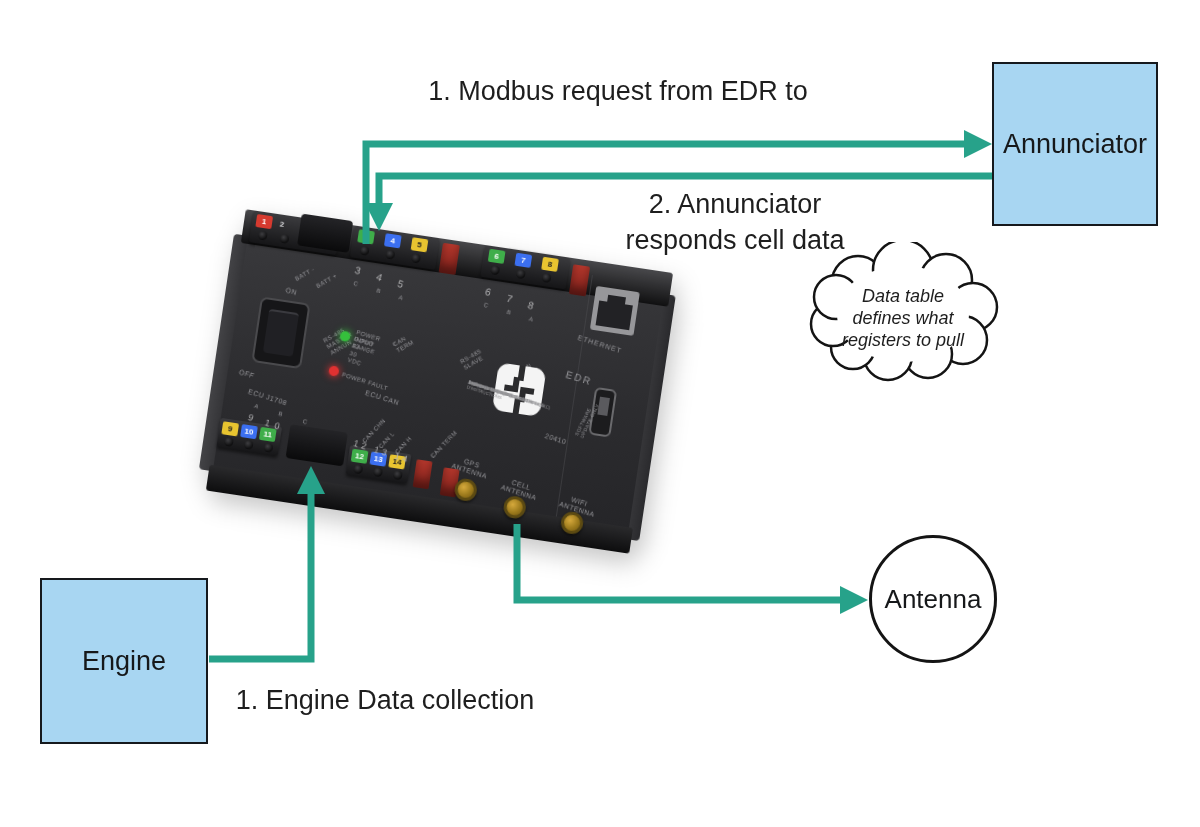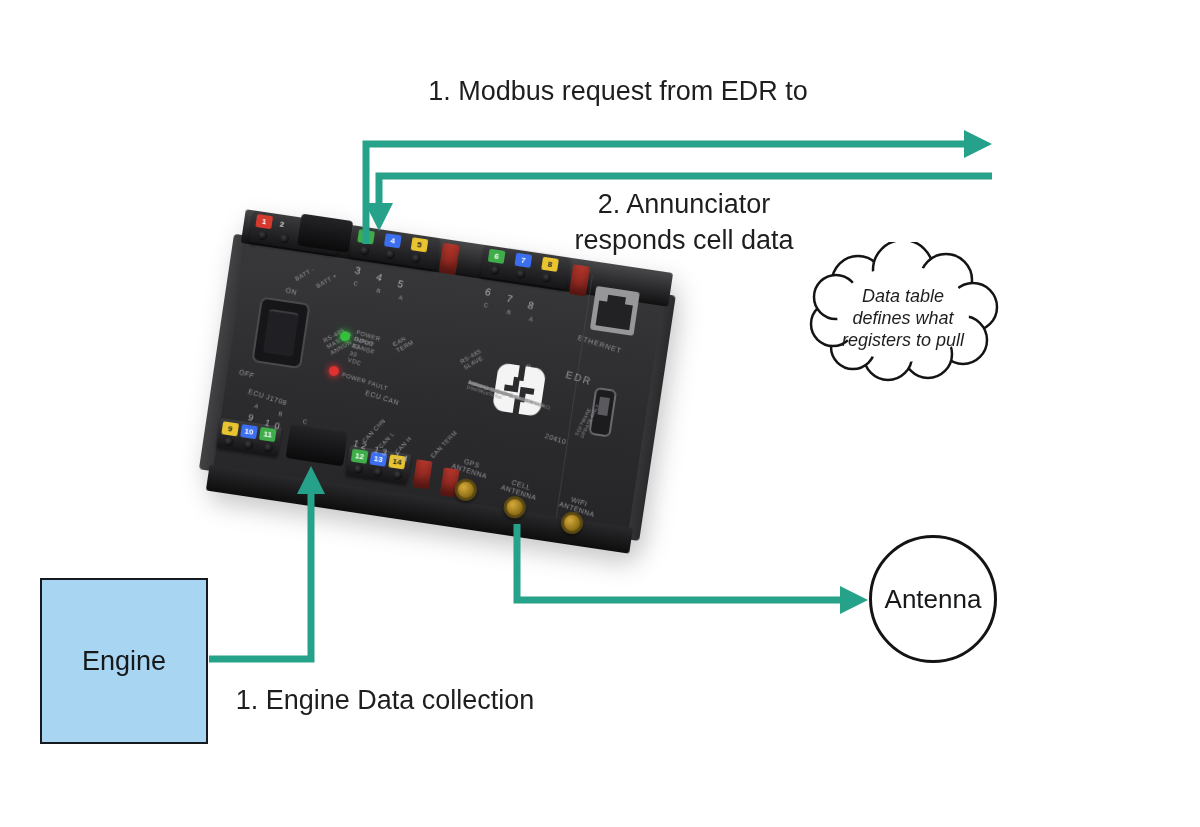--- a/index.html
+++ b/index.html
@@ -218,20 +218,23 @@
     <path d="M366 244 L366 144 L968 144"></path>
     <polygon points="992,144 964,130 964,158"></polygon>
     <path d="M992 176 L379 176 L379 206"></path>
     <polygon points="379,231 365,203 393,203"></polygon>
     <path d="M209 659 L311 659 L311 492"></path>
     <polygon points="311,466 297,494 325,494"></polygon>
     <path d="M517 524 L517 600 L844 600"></path>
     <polygon points="868,600 840,586 840,614"></polygon>
   </svg>
 
+  <div class="node" style="left:992px;top:62px;width:162px;height:160px;z-index:6;">
+    <span>Annunciator</span>
+  </div>
   <div class="node" style="left:40px;top:578px;width:164px;height:162px;z-index:6;">
     <span>Engine</span>
   </div>
   <div class="node circle" style="left:869px;top:535px;width:122px;height:122px;z-index:6;">
     <span>Antenna</span>
   </div>
 
   <div class="cloud-wrap">
     <svg width="200" height="155" viewBox="0 0 200 155">
       <circle cx="52" cy="40" r="26"></circle>
@@ -247,21 +250,21 @@
       <ellipse cx="97" cy="72" rx="66" ry="48"></ellipse>
       <text x="97" y="60">Data table</text>
       <text x="97" y="82">defines what</text>
       <text x="97" y="104">registers to pull</text>
     </svg>
   </div>
 
   <div class="note" style="left:368px;top:73px;width:500px;z-index:6;">
     <div>1. Modbus request from EDR to</div>
   </div>
-  <div class="note" style="left:494px;top:186px;width:380px;z-index:6;">
+  <div class="note" style="left:545px;top:186px;width:380px;z-index:6;">
     <div>2. Annunciator</div>
     <div>responds cell data</div>
   </div>
   <div class="note" style="left:185px;top:682px;width:400px;z-index:6;">
     <div>1. Engine Data collection</div>
   </div>
 
 </div>
 
 </body></html>

